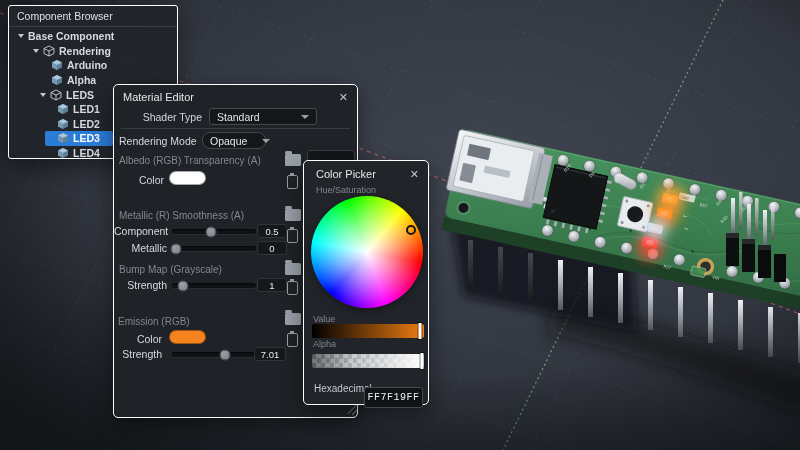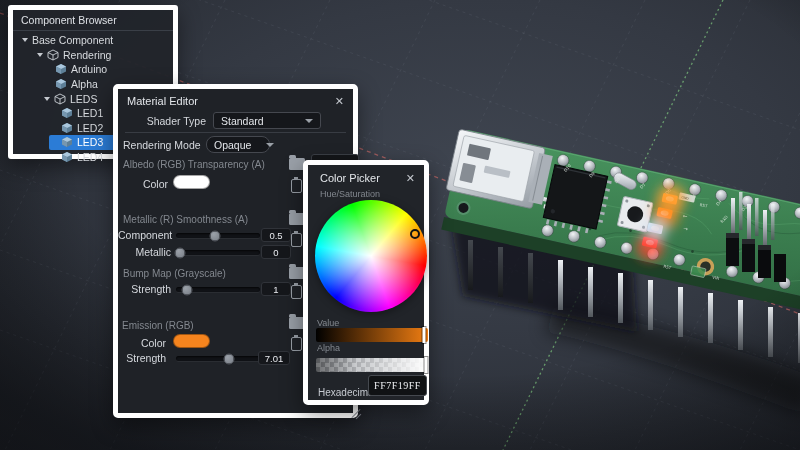--- a/index.html
+++ b/index.html
@@ -3,32 +3,32 @@
 <meta charset="utf-8">
 <style>
   html,body{margin:0;padding:0;background:#17191d;}
   .stage{position:relative;width:800px;height:450px;overflow:hidden;
          font-family:"Liberation Sans",sans-serif;color:#d9dce0;
          -webkit-font-smoothing:antialiased;}
   .stage *{box-sizing:border-box;}
   svg text{font-family:"DejaVu Sans",sans-serif;}
 
   
-  .panel{position:absolute;background:rgba(31,34,40,0.97);border:5px solid #ffffff;
+  .panel{position:absolute;background:rgba(31,34,40,0.97);border:1px solid #ffffff;
          border-radius:5px;box-shadow:0 8px 22px rgba(0,0,0,.45);}
   .p-title{font-size:11px;color:#e3e6ea;}
   .close-x{position:absolute;font-size:11px;color:#c3c7cd;cursor:default;line-height:11px;}
 
   
   #cbrowser{left:8px;top:5px;width:170px;height:154px;border-radius:3px;background:rgba(33,36,43,0.96);}
   #cbrowser .cb-title{height:21px;line-height:21px;padding-left:8px;border-bottom:1px solid #3a3f47;
                       font-size:10.5px;color:#dde0e5;}
   .tree{padding-top:2px;}
   .trow{position:relative;height:14.6px;display:flex;align-items:center;font-size:10.5px;color:#d7dade;}
-  .trow>*{position:relative;z-index:1;}
+  .trow>*{position:relative;z-index:1;font-weight:bold;}
   .trow.selected::before{content:"";position:absolute;left:36px;width:68px;top:0;bottom:0;
                          background:#2b7cd6;border-radius:2px;z-index:0;}
   .trow.selected .tlabel{color:#fff;}
   .tri{width:0;height:0;border-left:3.5px solid transparent;border-right:3.5px solid transparent;
        border-top:4.5px solid #c4c8ce;margin-right:4px;flex:none;}
   .cube{width:12px;height:12px;margin-right:4px;flex:none;display:inline-block;}
   .tlabel{white-space:nowrap;}
   .pl9{padding-left:9px;}.pl24{padding-left:24px;}.pl31{padding-left:31px;}
   .pl42{padding-left:42px;}.pl48{padding-left:48px;}
 
@@ -81,23 +81,23 @@
   .bar{position:absolute;left:8px;width:112px;height:14px;border-radius:2px;overflow:visible;}
   #valbar{top:163px;background:linear-gradient(90deg,#000 0%,#ef7d12 100%);}
   #alphabar{top:193px;
     background:
       linear-gradient(90deg,rgba(40,40,40,.45) 0%,rgba(255,255,255,0) 35%),
       linear-gradient(90deg,rgba(255,255,255,0) 0%,#fff 100%),
       repeating-conic-gradient(#aaadb1 0% 25%,#7c7f84 0% 50%);
     background-size:auto,auto,9px 9px;}
   .marker{position:absolute;top:-1px;bottom:-1px;width:3px;background:#fff;
           box-shadow:0 0 0 1px rgba(0,0,0,.45);transform:translateX(-50%);}
-  .hexin{position:absolute;left:60px;top:210px;width:59px;height:21px;background:#101214;
+  .hexin{position:absolute;left:60px;top:226px;width:59px;height:21px;background:#101214;
          border:1px solid #45494f;border-radius:3px;display:flex;align-items:center;justify-content:center;
-         font-family:Liberation Serif, serif;font-size:10px;color:#eef0f3;letter-spacing:.5px;}
+         font-family:Liberation Mono, monospace;font-size:10px;color:#eef0f3;letter-spacing:.5px;}
 </style>
 </head>
 <body>
 
 <div class="stage">
 
   <svg width="800" height="450" viewBox="0 0 800 450" style="position:absolute;left:0;top:0;">
     <defs>
       <radialGradient id="bgG" cx="60%" cy="38%" r="85%">
         <stop offset="0%" stop-color="#3f4550"></stop>

